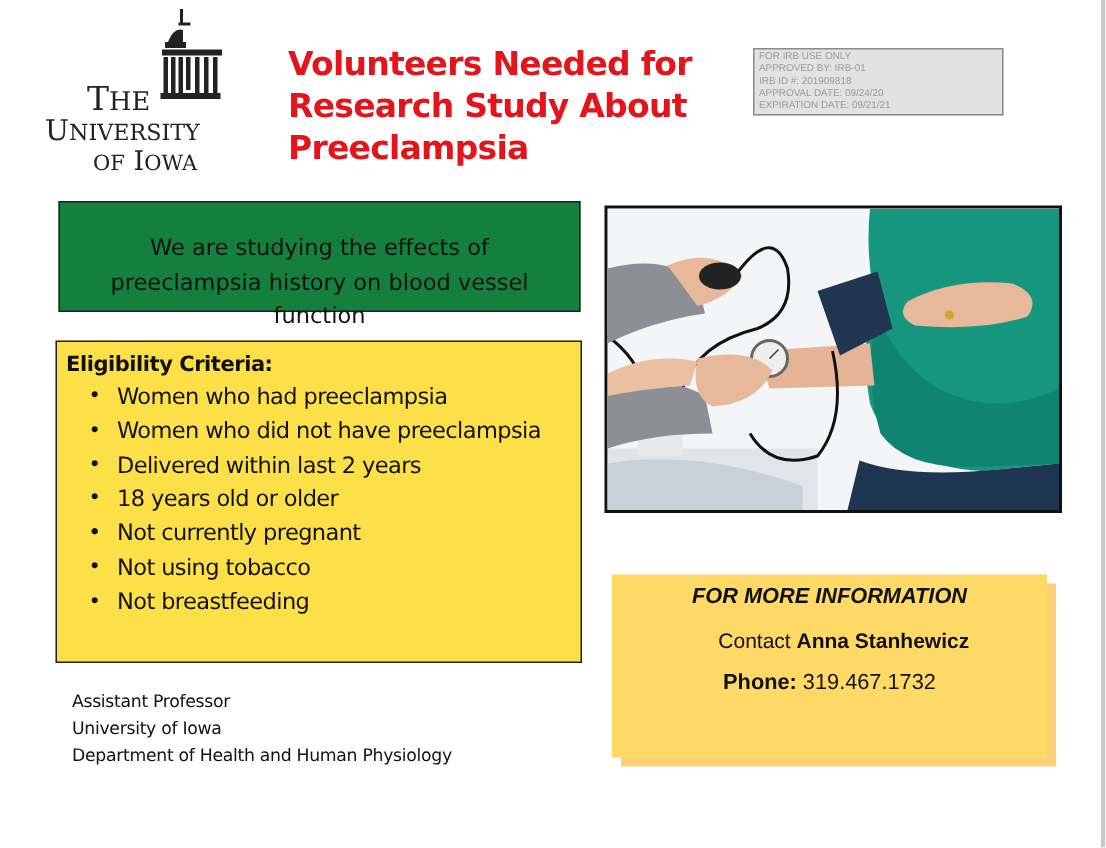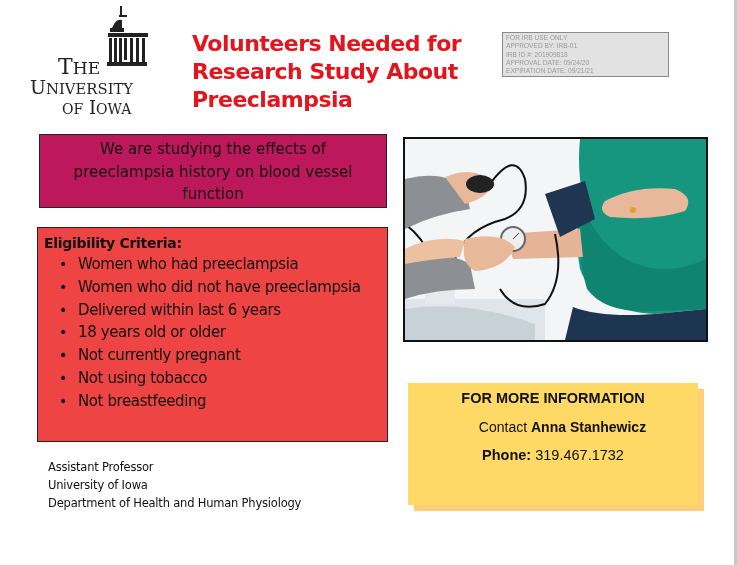--- a/index.html
+++ b/index.html
@@ -16,40 +16,40 @@
     .logo .ofiowa { position: absolute; left: 32px; top: 91px; font-family: "DejaVu Serif", serif; font-size: 18px; color: #222; letter-spacing: 0px; }
     .logo .sm { font-size: 0.78em; }
 
     
     .title { position: absolute; left: 192px; top: 30px; width: 300px; text-align: left; color: #e3141c; font-family: "DejaVu Sans", sans-serif; font-weight: bold; font-size: 22px; line-height: 28px; letter-spacing: -0.5px; }
 
     
     .irb { position: absolute; left: 502px; top: 32px; width: 167px; height: 45px; background: #e2e2e2; border: 1px solid #8a8a8a; padding: 1px 3px; font-family: "Liberation Sans", sans-serif; font-size: 6.6px; line-height: 8.3px; color: #9a9a9a; }
 
     
-    .intro { position: absolute; left: 39px; top: 134px; width: 348px; height: 74px; background: #be185d; border: 1.5px solid #222; text-align: center; font-family: "DejaVu Sans", sans-serif; font-size: 15px; line-height: 22.5px; padding-top: 3px; color: #111; }
+    .intro { position: absolute; left: 39px; top: 134px; width: 348px; height: 74px; background: #15803d; border: 1.5px solid #222; text-align: center; font-family: "DejaVu Sans", sans-serif; font-size: 15px; line-height: 22.5px; padding-top: 19px; color: #111; }
 
     
-    .elig { position: absolute; left: 37px; top: 227px; width: 351px; height: 215px; background: #ef4444; border: 1.5px solid #222; padding: 5px 0 11px 6px; font-family: "DejaVu Sans", sans-serif; color: #111; }
+    .elig { position: absolute; left: 37px; top: 227px; width: 351px; height: 215px; background: #fde047; border: 1.5px solid #222; padding: 5px 0 11px 6px; font-family: "DejaVu Sans", sans-serif; color: #111; }
     .elig .head { font-weight: bold; font-size: 14px; line-height: 20px; letter-spacing: -0.3px; }
     .elig ul { list-style: none; }
     .elig li { position: relative; padding-left: 34px; font-size: 15px; line-height: 22.8px; letter-spacing: -0.4px; white-space: nowrap; }
     .elig li .bullet { position: absolute; left: 15px; top: 0; font-size: 14px; }
 
     
     .director { position: absolute; left: 48px; top: 458px; font-family: "DejaVu Sans", sans-serif; font-size: 11.5px; line-height: 18px; color: #111; letter-spacing: -0.2px; }
     .director .line1 { font-weight: bold; }
 
     
     .photo { position: absolute; left: 403px; top: 137px; width: 305px; height: 205px; border: 2px solid #111; background: #f4f6f7; overflow: hidden; }
 
     
     .info-shadow { position: absolute; left: 414px; top: 389px; width: 290px; height: 122px; background: #ffcf78; }
     .info { position: absolute; left: 408px; top: 383px; width: 290px; height: 122px; background: #ffd966; text-align: center; font-family: "Liberation Sans", sans-serif; color: #111; }
-    .info .hd { position: absolute; left: 0; right: 0; top: 7px; font-weight: bold; font-size: 14.5px; }
+    .info .hd { position: absolute; left: 0; right: 0; top: 7px; font-weight: bold; font-style: italic; font-size: 14.5px; }
     .info .contact { position: absolute; left: 0; right: 0; top: 36px; font-size: 14px; margin-left: 19px; }
     .info .phone { position: absolute; left: 0; right: 0; top: 64px; font-size: 14.5px; }
     .info .email { position: absolute; left: 0; right: 0; top: 84px; font-size: 14.5px; }
     b { font-weight: bold; }
   </style>
 </head>
 <body>
 
 <div class="right-edge"></div>
 
@@ -92,21 +92,21 @@
   <div>We are studying the effects of</div>
   <div>preeclampsia history on blood vessel</div>
   <div>function</div>
 </div>
 
 <div class="elig">
   <div class="head">Eligibility Criteria:</div>
   <ul>
     <li><span class="bullet">•</span><span>Women who had preeclampsia</span></li>
     <li><span class="bullet">•</span><span>Women who did not have preeclampsia</span></li>
-    <li><span class="bullet">•</span><span>Delivered within last 6 years</span></li>
+    <li><span class="bullet">•</span><span>Delivered within last 2 years</span></li>
     <li><span class="bullet">•</span><span>18 years old or older</span></li>
     <li><span class="bullet">•</span></li>
     <li><span class="bullet">•</span><span>Not currently pregnant</span></li>
     <li><span class="bullet">•</span><span>Not using tobacco</span></li>
     <li><span class="bullet">•</span><span>Not breastfeeding</span></li>
   </ul>
 </div>
 
 <div class="director">
   <div>Assistant Professor</div>

